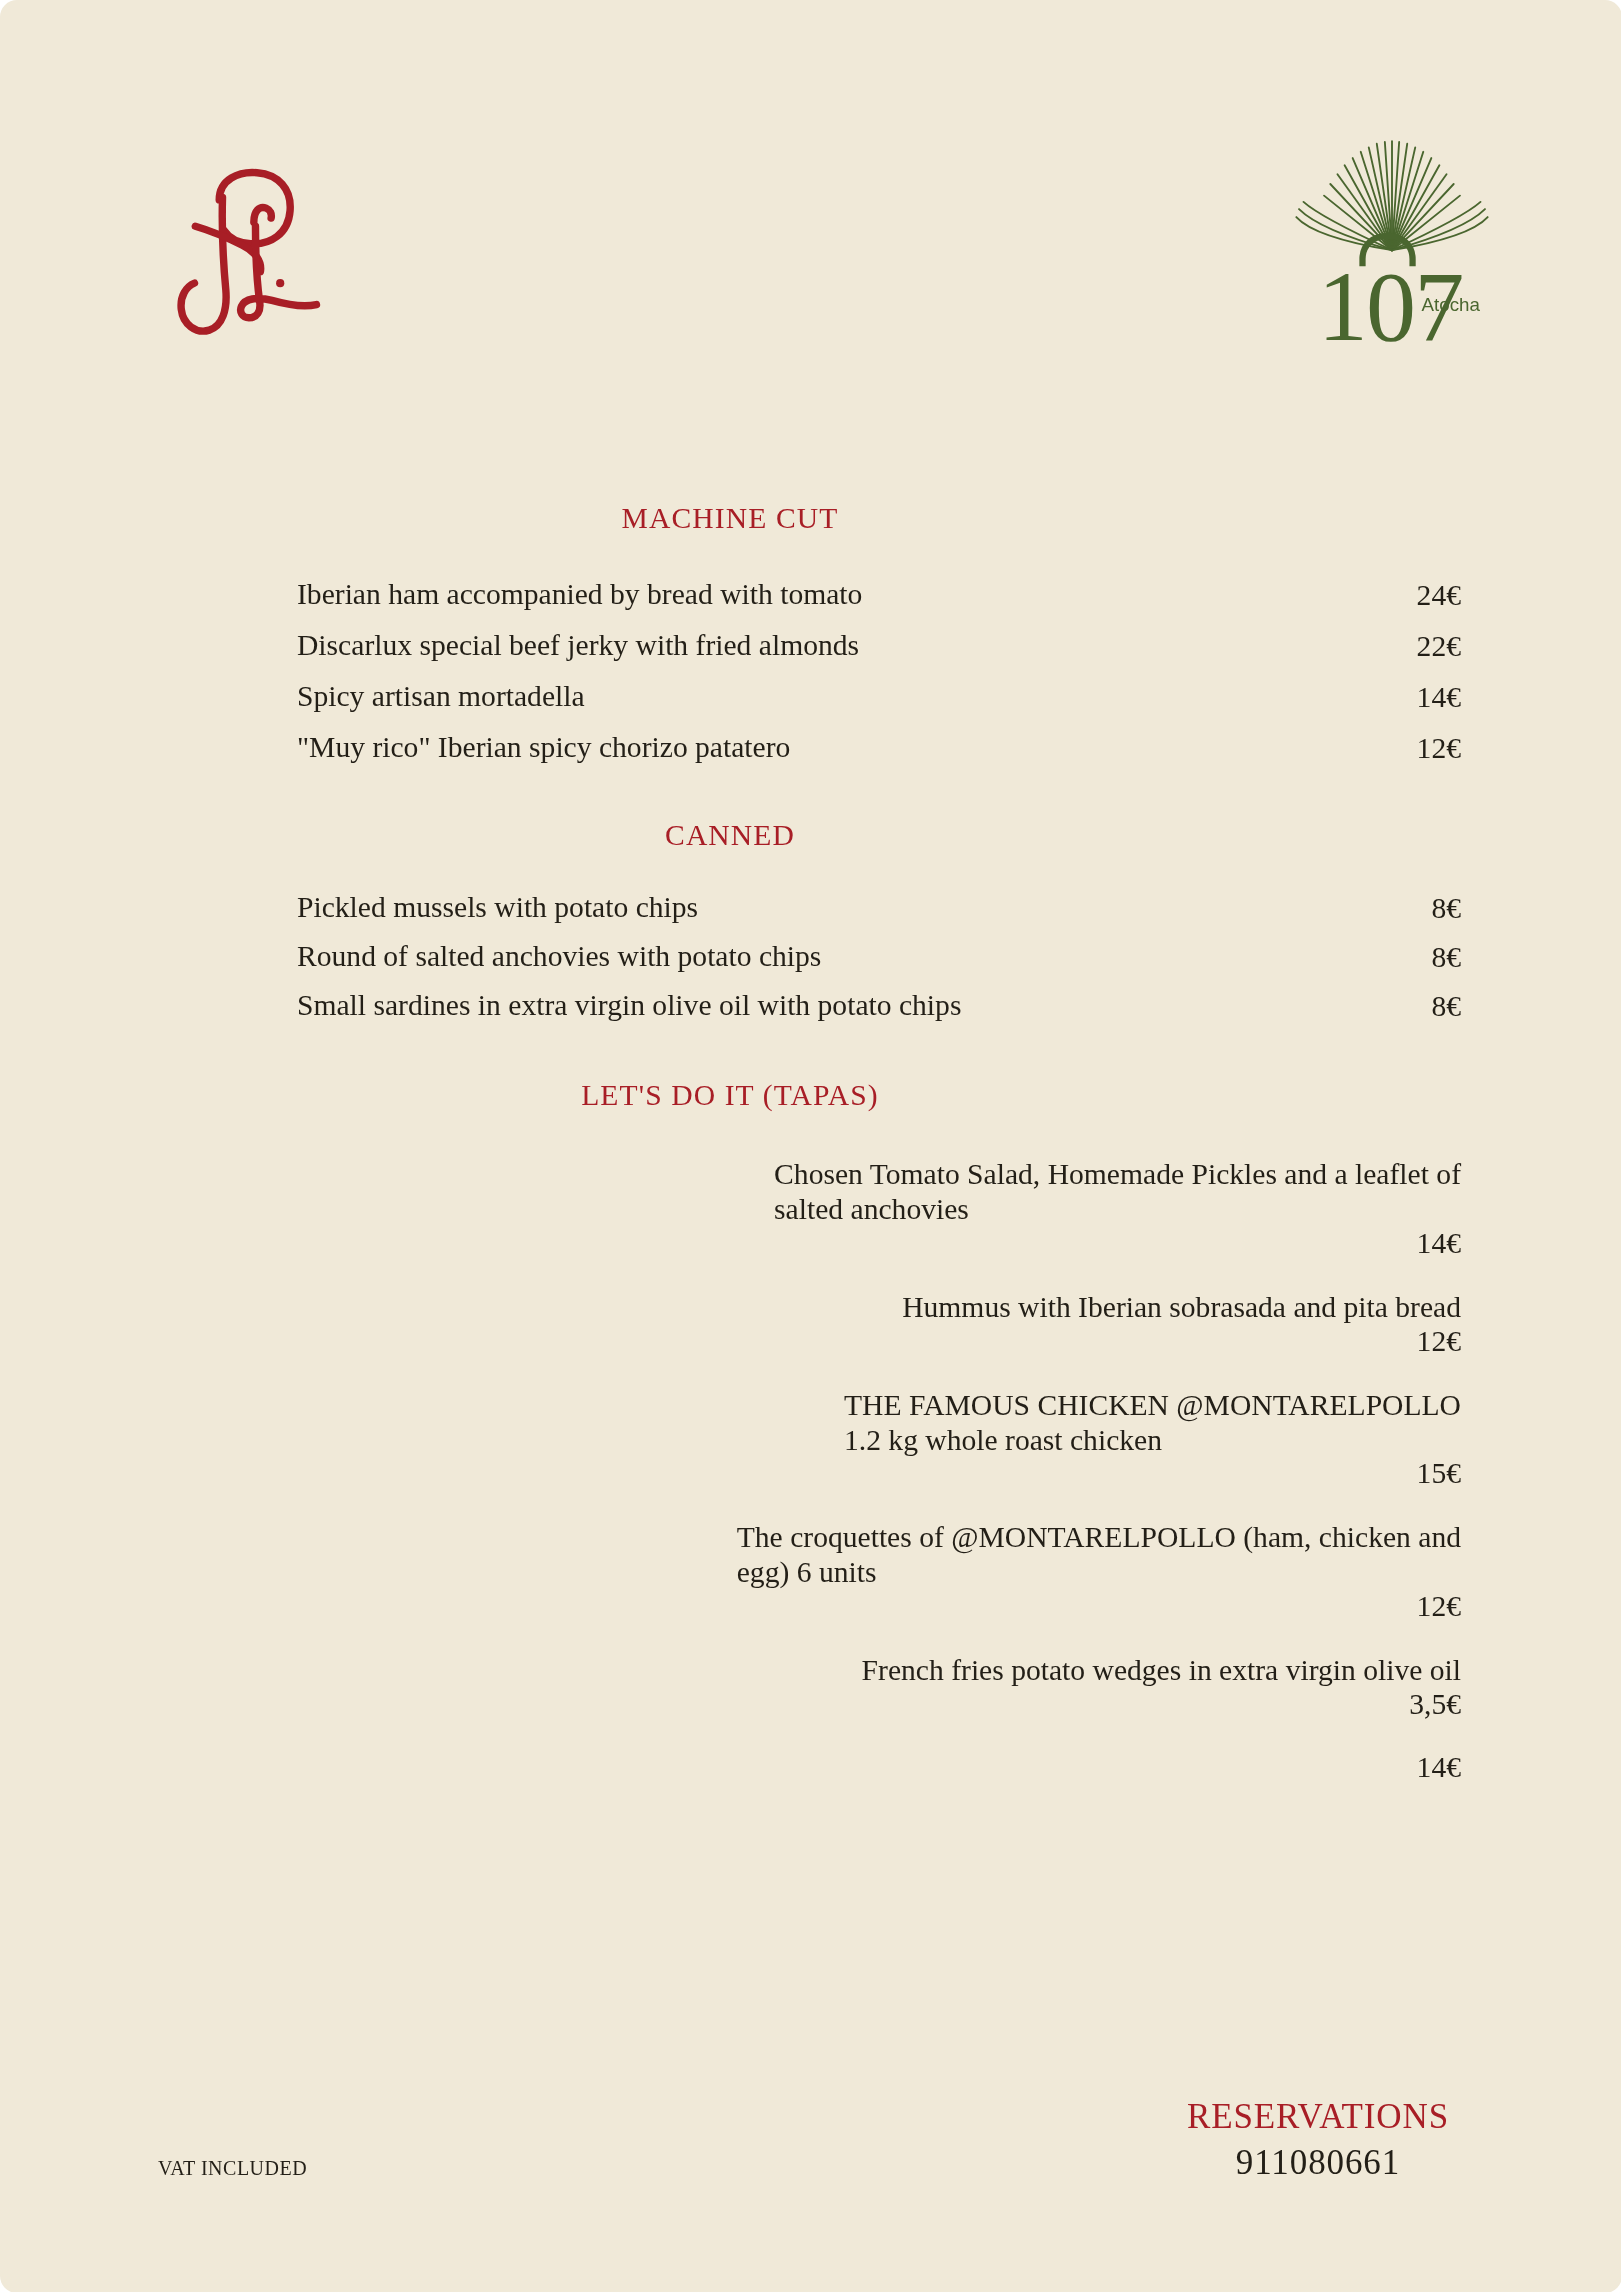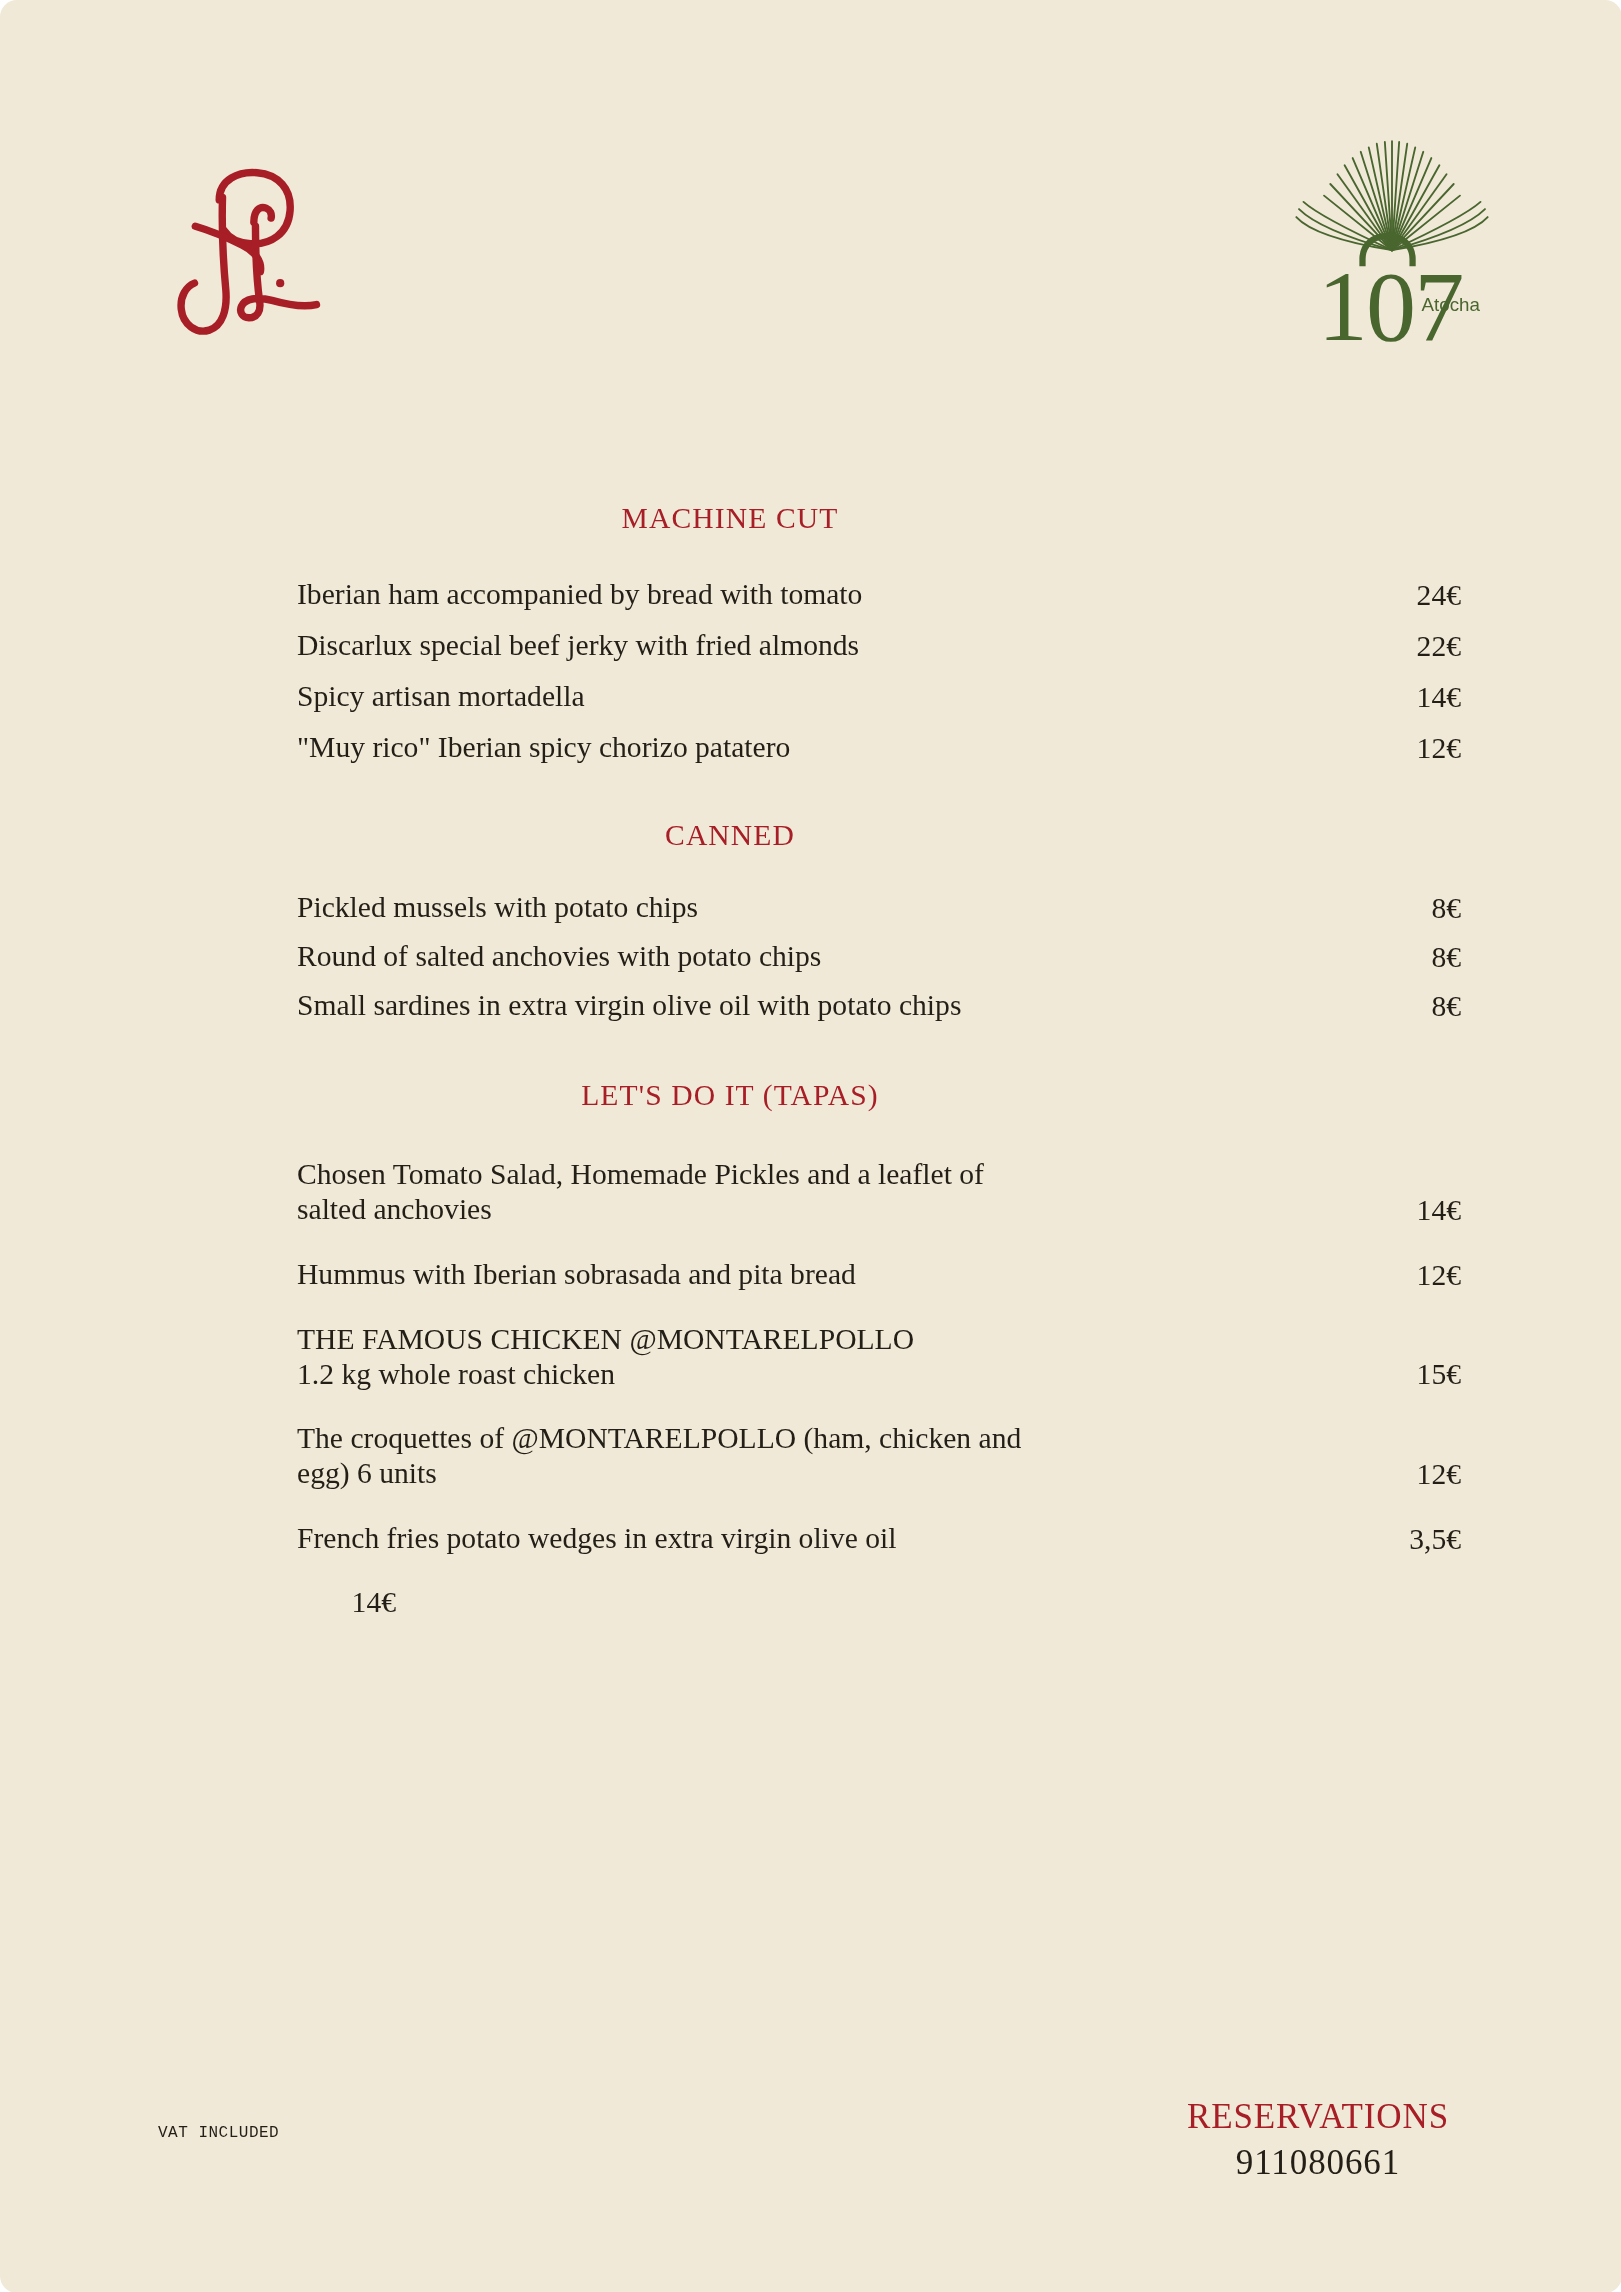--- a/index.html
+++ b/index.html
@@ -116,38 +116,38 @@
   .sec-machine .section-header { margin-top: 0; }
   .sec-machine .items { margin-top: 42px; }
   .sec-machine .item { margin-bottom: 16px; }
 
   .sec-canned .section-header { margin-top: 54px; }
   .sec-canned .items { margin-top: 38px; }
   .sec-canned .item { margin-bottom: 14.3px; }
 
   .sec-tapas .section-header { margin-top: 56px; }
   .sec-tapas .items { margin-top: 45px; }
-  .sec-tapas .item { margin-bottom: 30px; }
+  .sec-tapas .item { margin-bottom: 30px; flex-direction: column; }
 
   
   .footer {
     position: absolute;
     left: 0; right: 0;
     bottom: 0;
     height: 233px;
   }
 
   .vat {
     position: absolute;
     left: 158px;
-    top: 64px;
-    font-size: 16px;
+    top: 97px;
+    font-size: 20px;
     letter-spacing: 0.5px;
     color: #231f17;
-    font-family: Liberation Mono, monospace;
+    font-family: Liberation Serif, serif;
   }
 
   .reservations-block {
     position: absolute;
     right: 116px;
     top: 36px;
     text-align: center;
     width: 376px;
   }
   .reservations-label {

